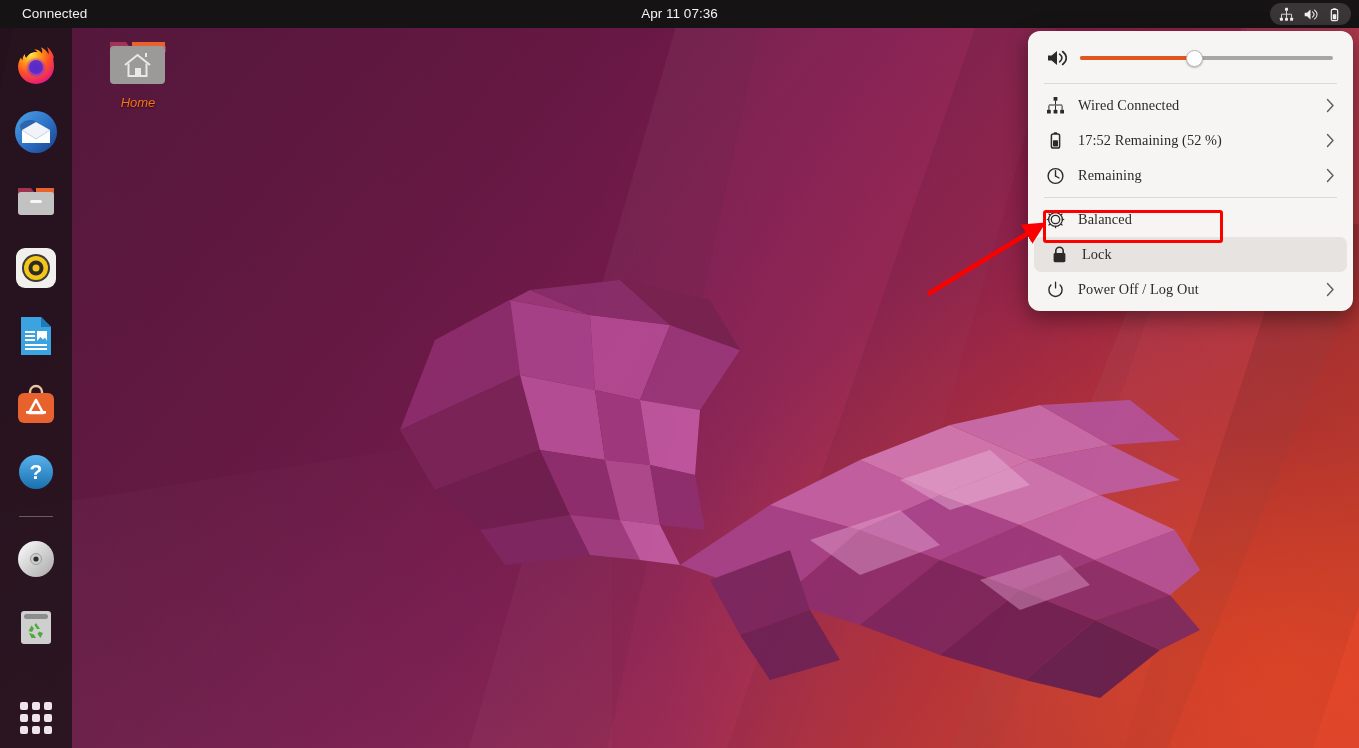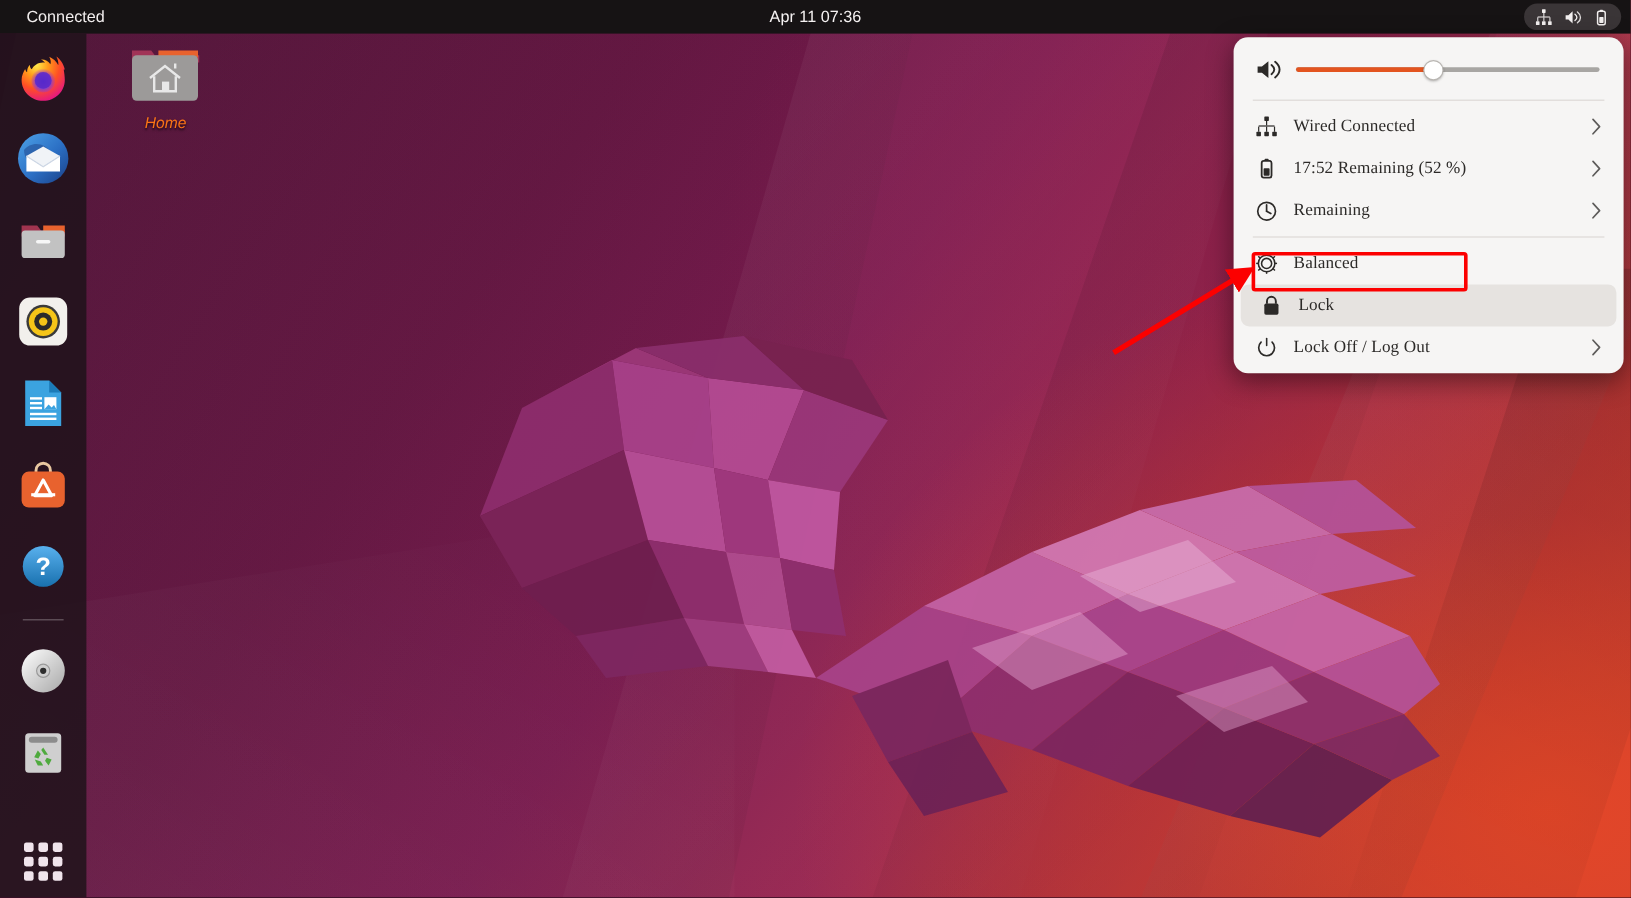--- a/index.html
+++ b/index.html
@@ -505,21 +505,21 @@
       <rect x="3.6" y="8" width="11.8" height="9.2" rx="1.4" fill="#2c2a28"></rect>
     </svg>
     <span class="mlabel">Lock</span>
   </div>
 
   <div class="mrow">
     <svg class="micon" viewBox="0 0 19 19">
       <path d="M4.9 5.1a6.6 6.6 0 1 0 9.2 0" fill="none" stroke="#2c2a28" stroke-width="1.4" stroke-linecap="round"></path>
       <rect x="8.9" y="1.4" width="1.3" height="7.2" rx="0.6" fill="#2c2a28"></rect>
     </svg>
-    <span class="mlabel">Lock Off / Log Out</span>
+    <span class="mlabel">Power Off / Log Out</span>
     <svg class="chev" viewBox="0 0 9 15">
       <path d="M1.5 1.5 L7 7.5 L1.5 13.5" fill="none" stroke="#2c2a28" stroke-width="1.4" stroke-linecap="round" stroke-linejoin="round"></path>
     </svg>
   </div>
 </div>
 
 <div id="annot-box"></div>
 <svg id="annot-arrow" viewBox="0 0 165 110">
   <defs>
     <marker id="ah" markerWidth="5" markerHeight="5" refX="2.2" refY="2.5" orient="auto">

